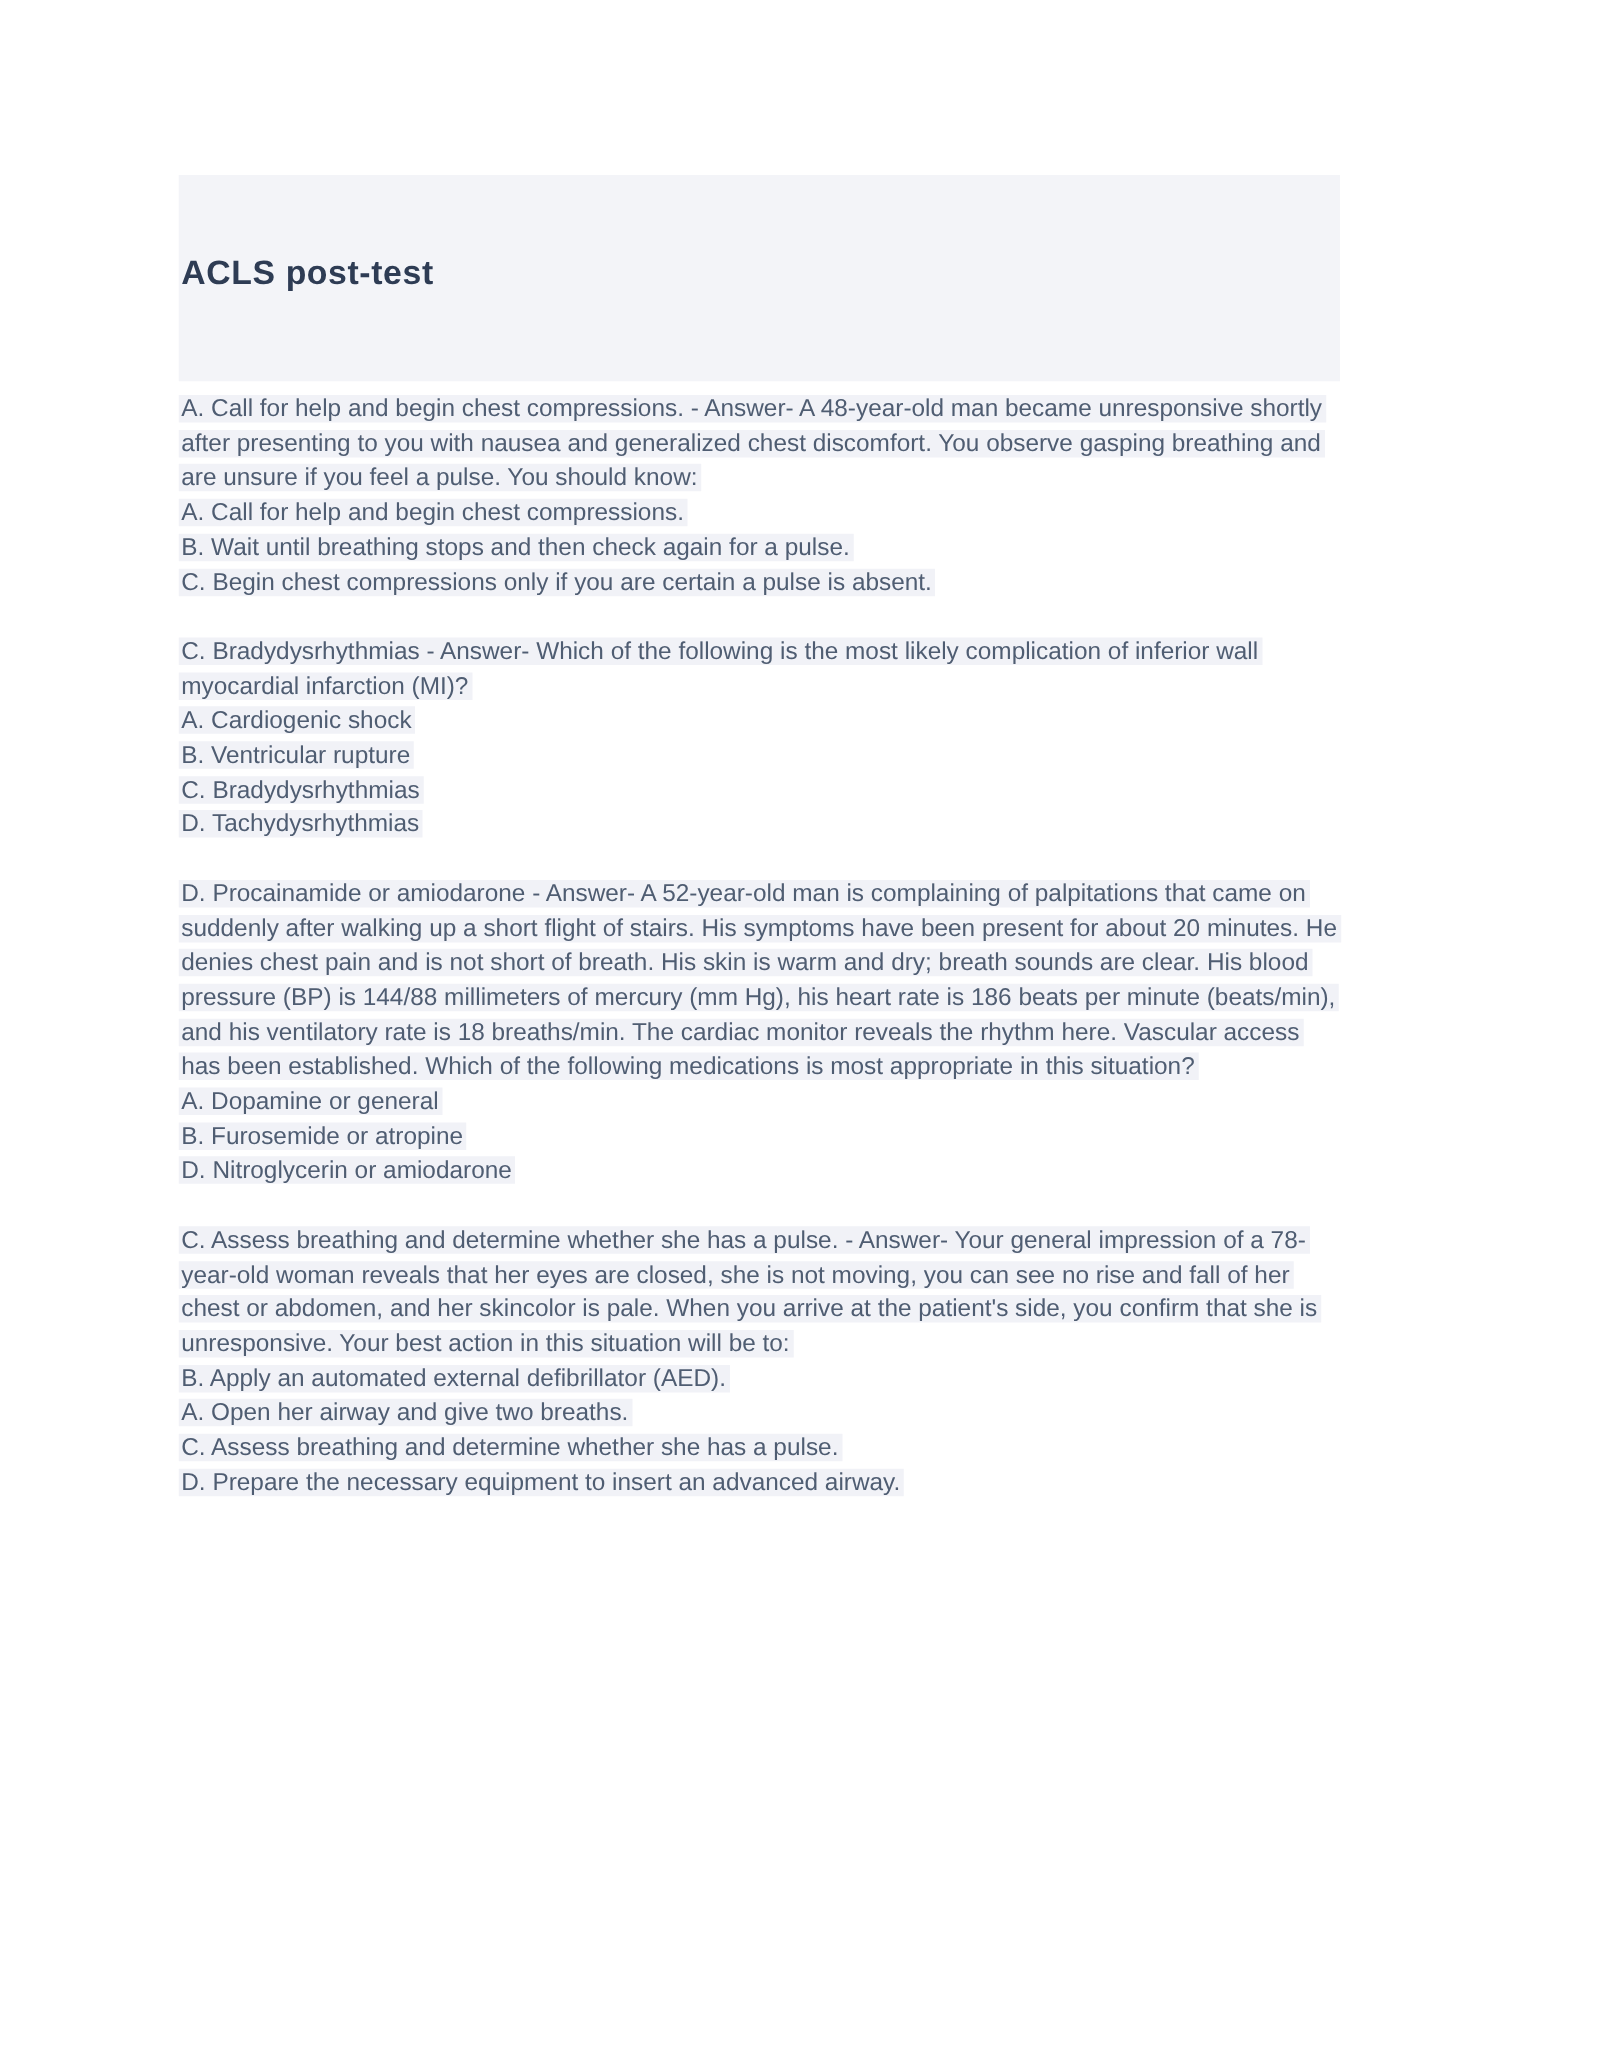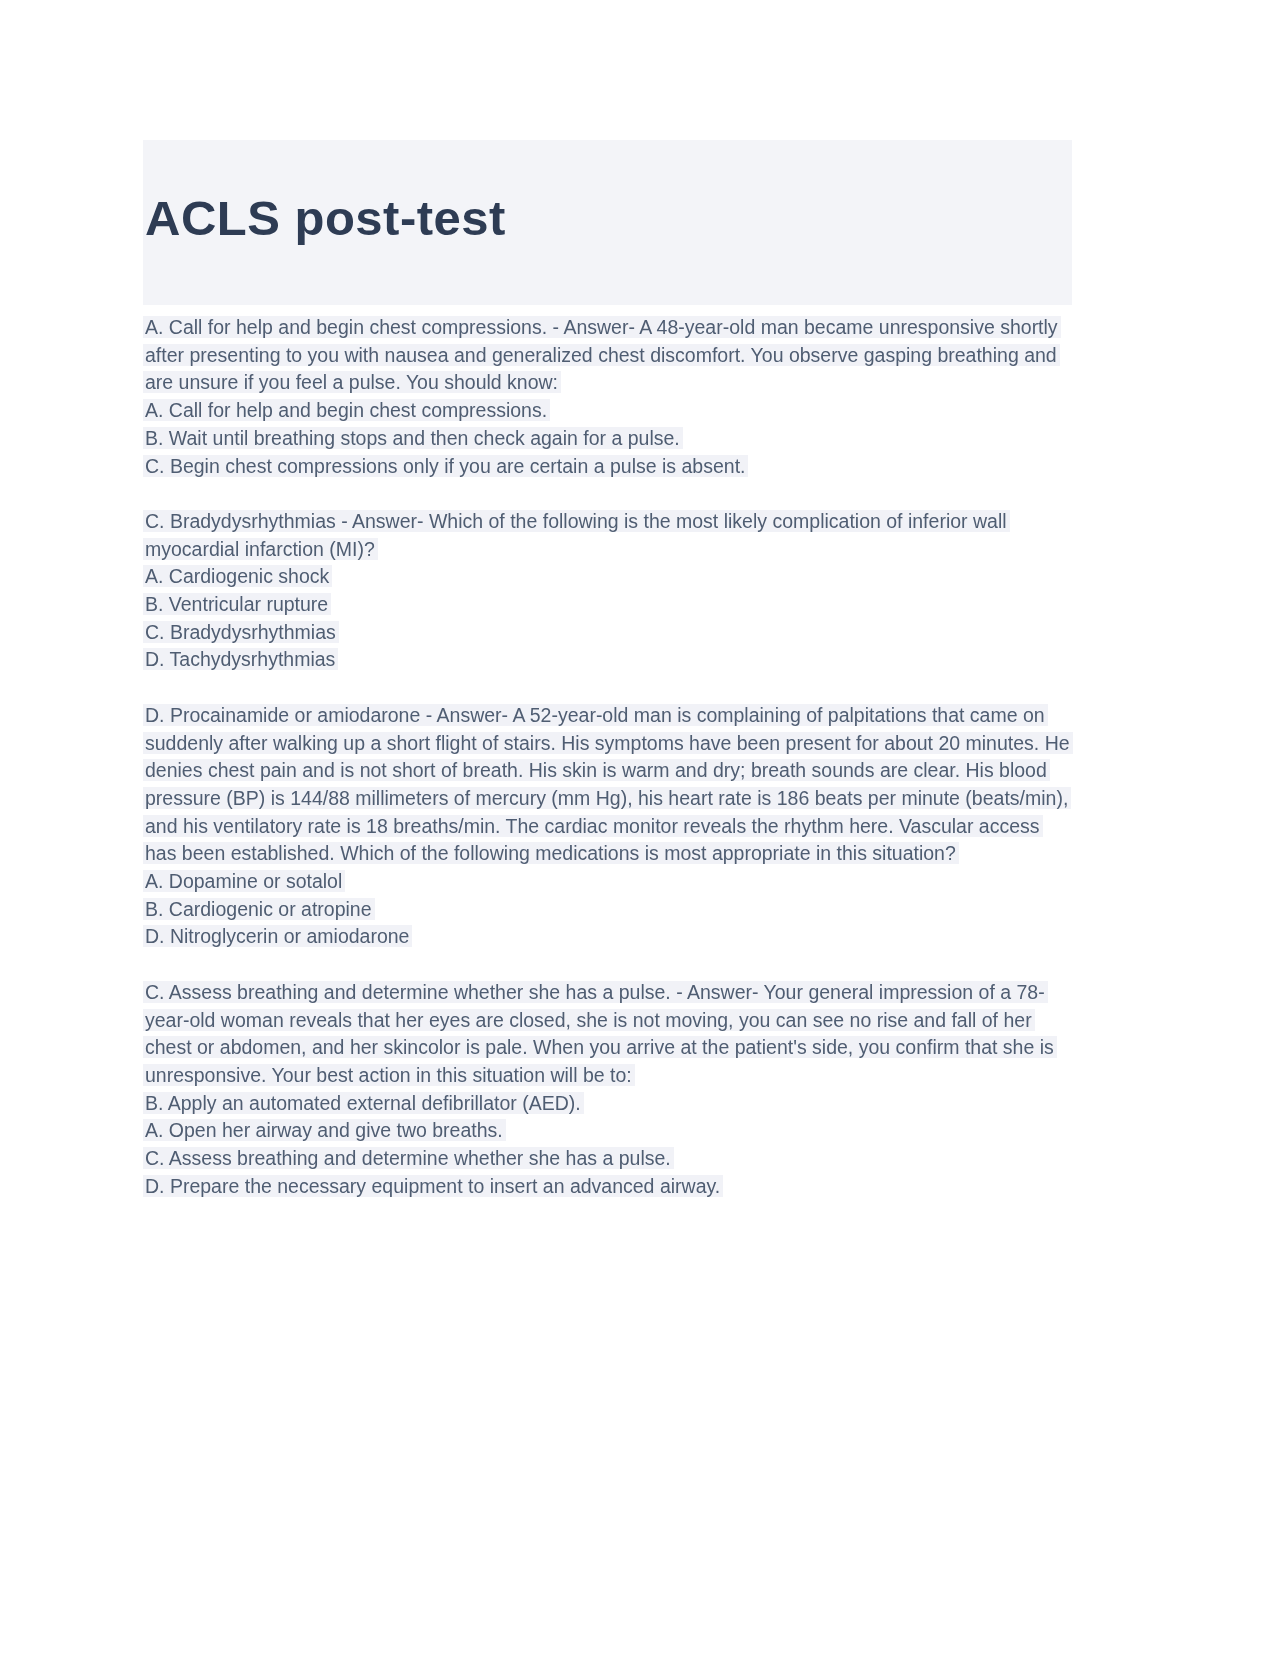--- a/index.html
+++ b/index.html
@@ -19,21 +19,21 @@
   }
   .banner {
     margin-top: 140px;
     background: #f3f4f8;
     height: 110px;
     padding-top: 55px;
   }
   .banner h1 {
     margin: 0;
     padding-left: 2px;
-    font-size: 49px;
+    font-size: 27px;
     line-height: 47px;
     font-weight: bold;
     color: #2e3c54;
     letter-spacing: 0.5px;
   }
   .doc-body {
     padding-top: 9px;
     font-size: 19.5px;
     line-height: 27.7px;
   }
@@ -75,22 +75,22 @@
     <section class="q">
       <p class="stem"><span class="hl">C. Bradydysrhythmias - Answer- Which of the following is the most likely complication of inferior wall myocardial infarction (MI)?</span></p>
       <div class="opt"><span class="hl">A. Cardiogenic shock</span></div>
       <div class="opt"><span class="hl">B. Ventricular rupture</span></div>
       <div class="opt"><span class="hl">C. Bradydysrhythmias</span></div>
       <div class="opt"><span class="hl">D. Tachydysrhythmias</span></div>
     </section>
 
     <section class="q">
       <p class="stem"><span class="hl">D. Procainamide or amiodarone - Answer- A 52-year-old man is complaining of palpitations that came on suddenly after walking up a short flight of stairs. His symptoms have been present for about 20 minutes. He denies chest pain and is not short of breath. His skin is warm and dry; breath sounds are clear. His blood pressure (BP) is 144/88 millimeters of mercury (mm Hg), his heart rate is 186 beats per minute (beats/min), and his ventilatory rate is 18 breaths/min. The cardiac monitor reveals the rhythm here. Vascular access has been established. Which of the following medications is most appropriate in this situation?</span></p>
-      <div class="opt"><span class="hl">A. Dopamine or sotalol</span></div>
-      <div class="opt"><span class="hl">B. Cardiogenic or atropine</span></div>
+      <div class="opt"><span class="hl">A. Dopamine or general</span></div>
+      <div class="opt"><span class="hl">B. Furosemide or atropine</span></div>
       <div class="opt"><span class="hl">D. Nitroglycerin or amiodarone</span></div>
     </section>
 
     <section class="q">
       <p class="stem"><span class="hl">C. Assess breathing and determine whether she has a pulse. - Answer- Your general impression of a 78-year-old woman reveals that her eyes are closed, she is not moving, you can see no rise and fall of her chest or abdomen, and her skincolor is pale. When you arrive at the patient's side, you confirm that she is unresponsive. Your best action in this situation will be to:</span></p>
       <div class="opt"><span class="hl">B. Apply an automated external defibrillator (AED).</span></div>
       <div class="opt"><span class="hl">A. Open her airway and give two breaths.</span></div>
       <div class="opt"><span class="hl">C. Assess breathing and determine whether she has a pulse.</span></div>
       <div class="opt"><span class="hl">D. Prepare the necessary equipment to insert an advanced airway.</span></div>
     </section>

